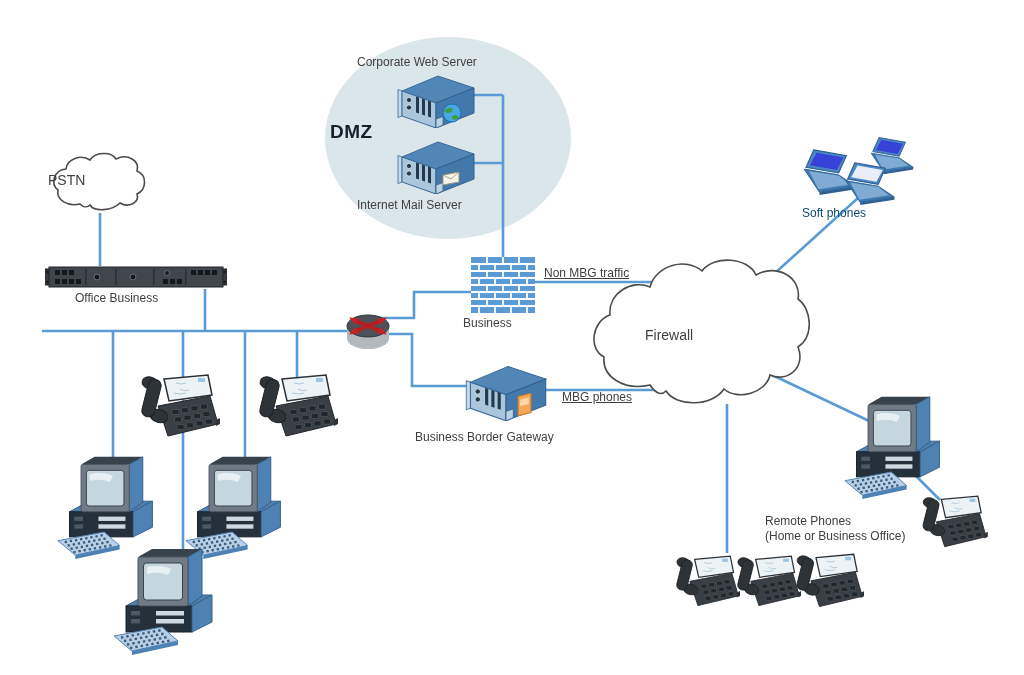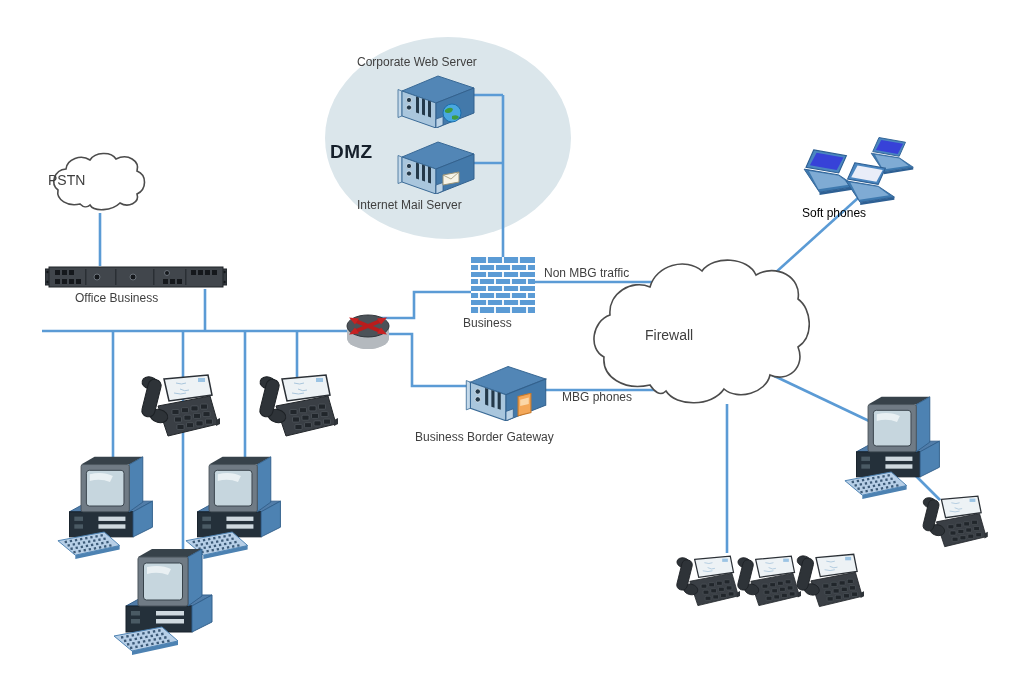--- a/index.html
+++ b/index.html
@@ -1,24 +1,24 @@
 <!DOCTYPE html>
 <html><head>
 <meta charset="utf-8">
 <style>
   html,body{margin:0;padding:0;background:#ffffff;}
   #canvas{position:relative;width:1024px;height:675px;background:#ffffff;overflow:hidden;
           font-family:"Liberation Sans",sans-serif;}
   .abs{position:absolute;}
   .lbl{position:absolute;font-size:12px;color:#3f3f3f;line-height:1.25;white-space:nowrap;}
-  .lbl-left{text-align:left;}
+  .lbl-left{text-align:left;text-decoration:underline;}
   #dmz-ellipse{position:absolute;left:325px;top:37px;width:246px;height:202px;
                background:#dbe6eb;border-radius:50%;}
-  #dmz-label{font-weight:bold;font-size:19px;color:#16202b;letter-spacing:.5px;margin-top:20px;}
-  #softphones-label{color:#000000;}
+  #dmz-label{font-weight:bold;font-size:19px;color:#16202b;letter-spacing:.5px;}
+  #softphones-label{color:#0c4a6e;}
   #internet-label,#pstn-label{font-size:14px;}
   svg{display:block;}
   .icon{position:absolute;}
 </style>
 </head>
 <body>
 
 <div id="canvas">
 
   <div id="dmz-ellipse"></div>
@@ -261,20 +261,24 @@
       <use href="#sym-phone"></use>
     </svg>
   <svg class="icon" style="left:254px;top:370px" width="84" height="70">
       <use href="#sym-phone"></use>
     </svg>
 
   <svg class="icon" style="left:843px;top:388px" width="108" height="116">
       <use href="#sym-computer"></use>
     </svg>
 
+  <div class="lbl" style="left:765px;top:514px;width:176px">
+    <div>Remote Phones</div>
+    <div>(Home or Business Office)</div>
+  </div>
   <svg class="icon" style="left:918px;top:492px" width="70" height="58">
       <use href="#sym-phone"></use>
     </svg>
   <svg class="icon" style="left:672px;top:552px" width="68" height="57">
       <use href="#sym-phone"></use>
     </svg>
   <svg class="icon" style="left:733px;top:552px" width="68" height="57">
       <use href="#sym-phone"></use>
     </svg>
   <svg class="icon" style="left:792px;top:550px" width="72" height="60">

